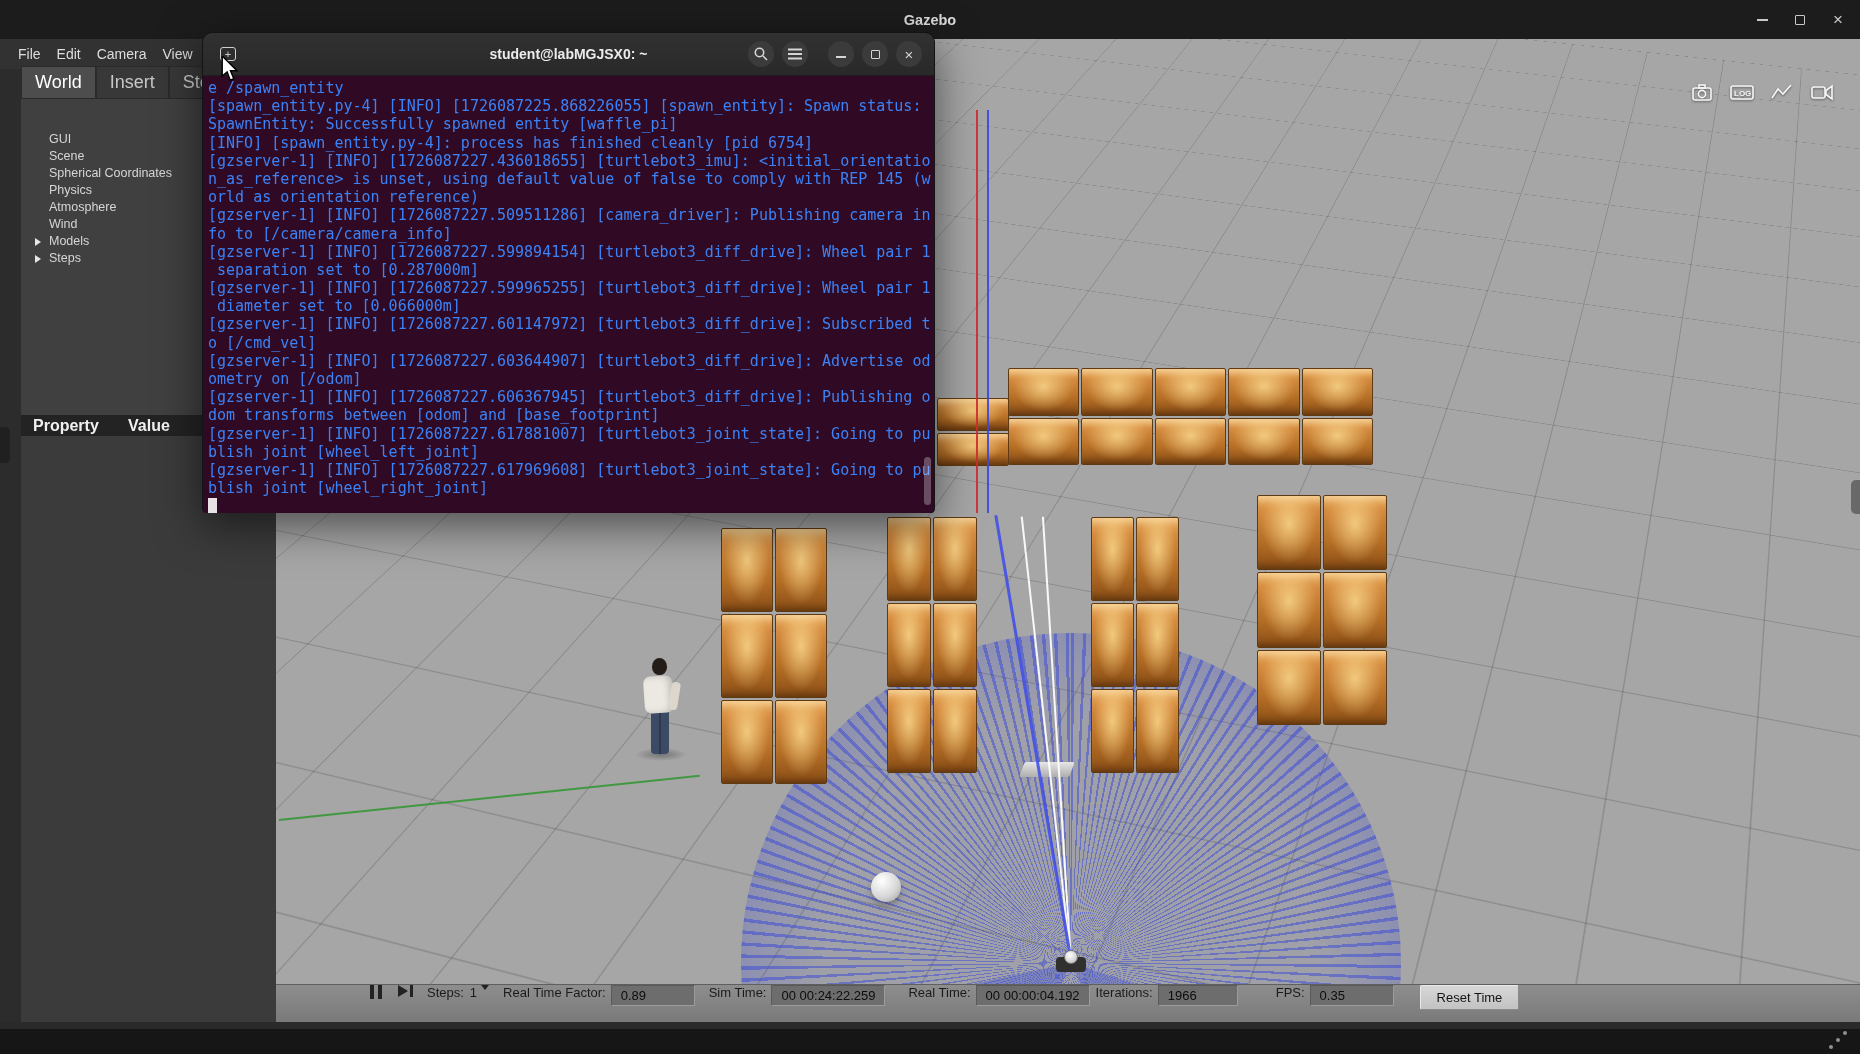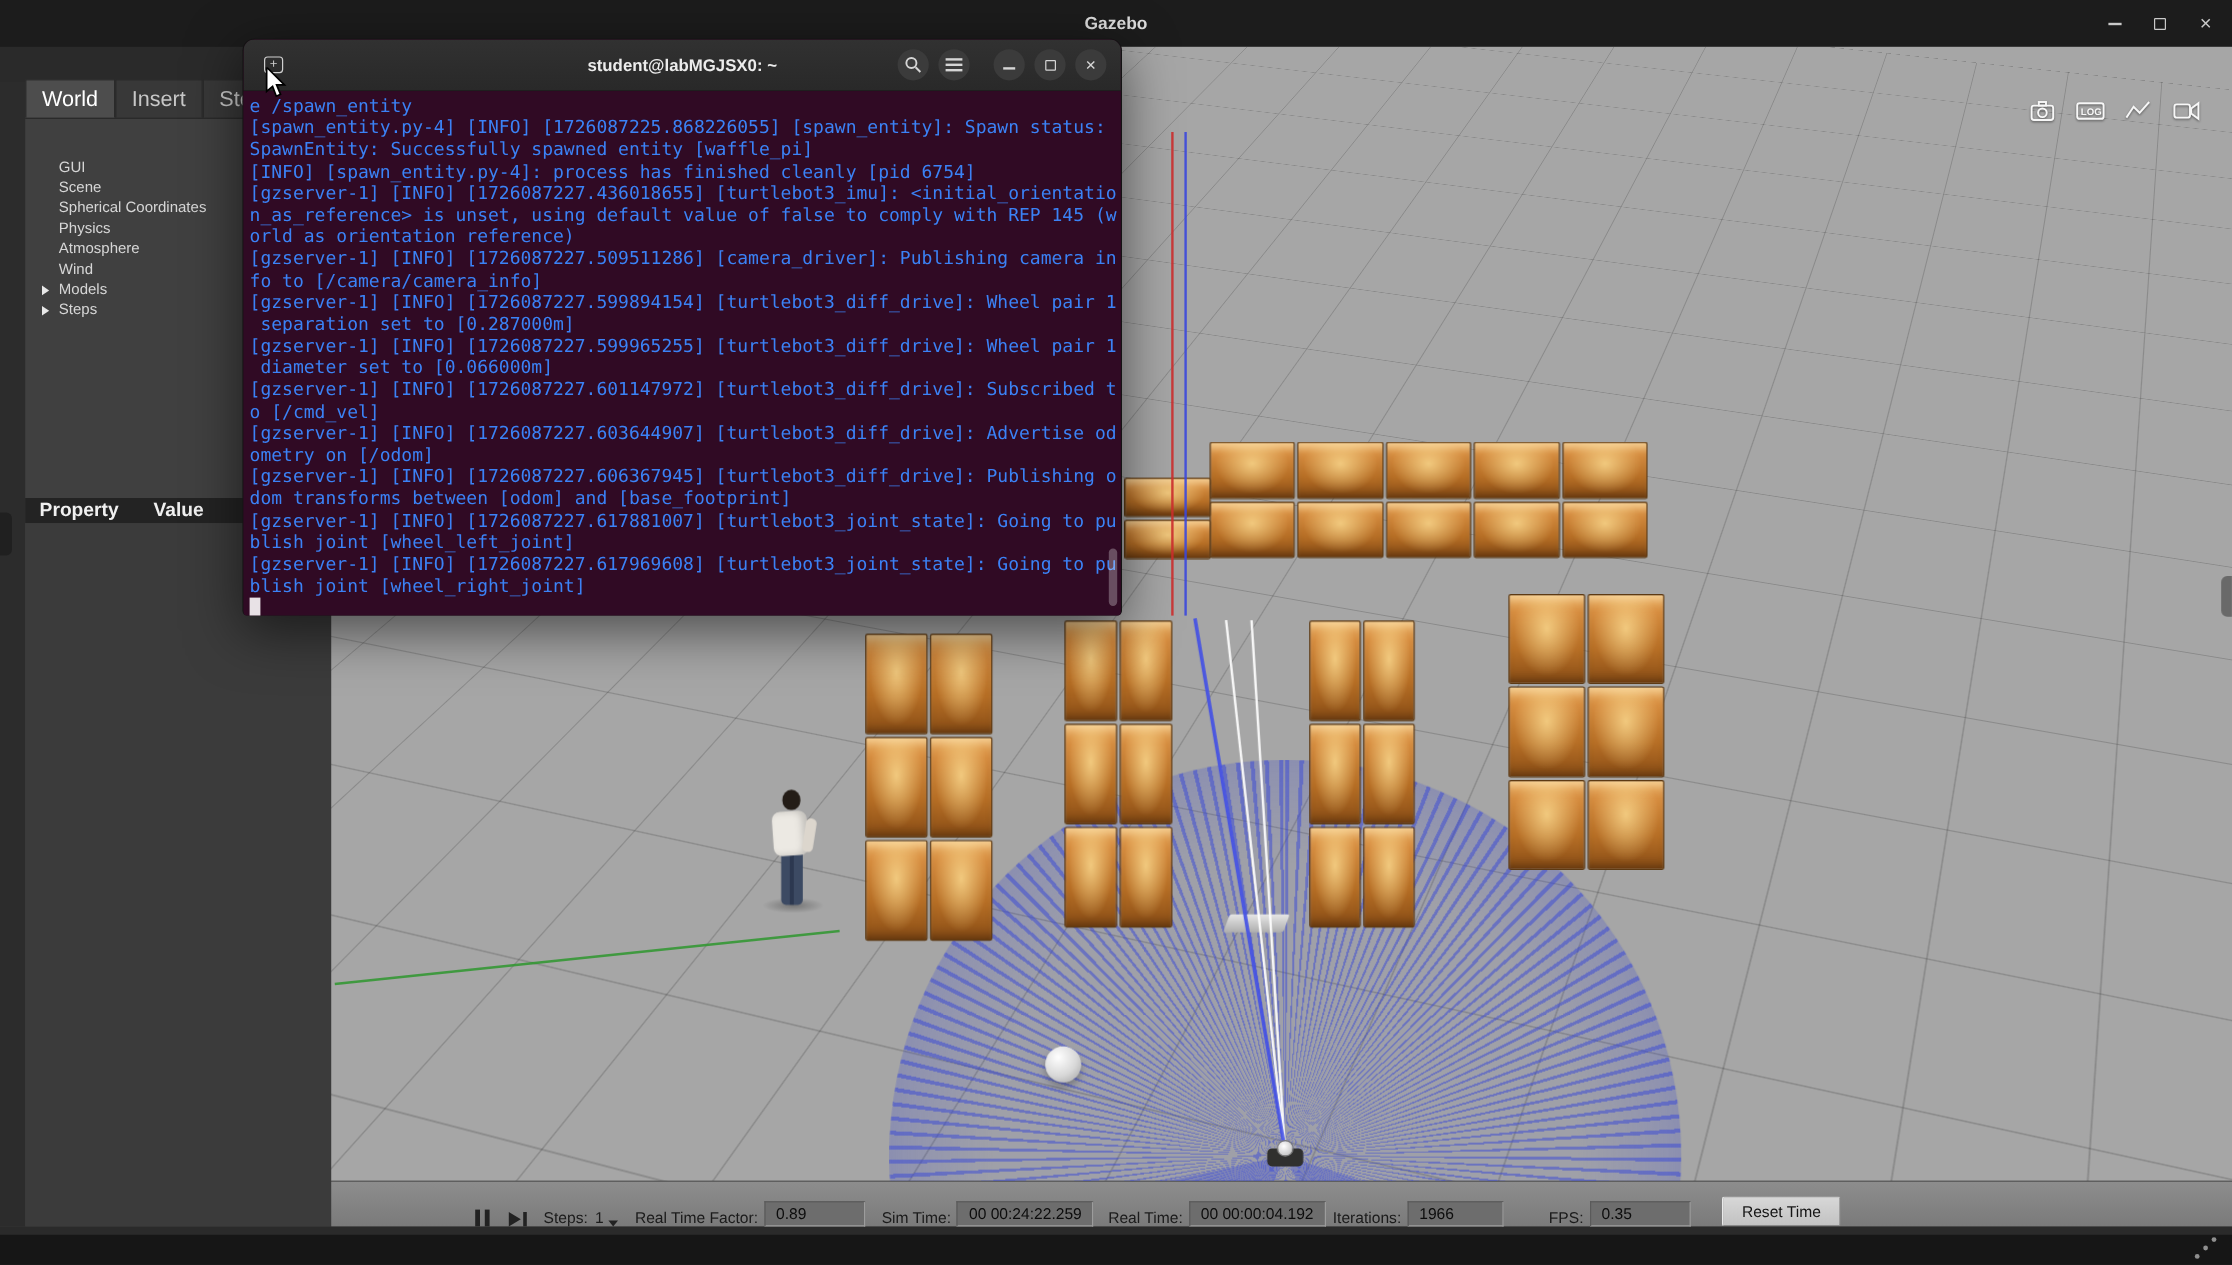--- a/index.html
+++ b/index.html
@@ -114,21 +114,21 @@
     filter:drop-shadow(0 1px 1px rgba(0,0,0,.45)); }
   .vp-btn svg { stroke:#f7f7f7; fill:none; stroke-width:1.6; }
   .vp-btn svg text { fill:#f7f7f7; stroke:none; font-family:"Liberation Sans",sans-serif; font-weight:bold; }
 
   #viewport-right-handle { position:absolute; right:0; top:441px; width:9px; height:34px;
     background:rgba(55,55,55,.55); border-radius:5px 0 0 5px; z-index:10; }
 
   
   #statusbar { position:absolute; left:276px; top:984px; width:1584px; height:38px;
     background:linear-gradient(#8d8d8d,#7a7a7a); border-top:1px solid #5f5f5f;
-    display:flex; align-items:flex-end; padding-left:118px; font-size:13px; color:#1b1b1b; }
+    display:flex; align-items:flex-start; padding-left:92px; font-size:13px; color:#1b1b1b; }
   .sb-icon { display:flex; align-items:center; }
   #pause-btn i { display:inline-block; width:4px; height:14px; background:#222; margin:0 2px; }
   #step-btn { margin-left:14px; }
   #step-btn .tri { width:0; height:0; border-left:10px solid #222; border-top:6px solid transparent; border-bottom:6px solid transparent; }
   #step-btn .bar { width:3px; height:12px; background:#222; margin-left:2px; }
   .sb-label { margin-left:14px; white-space:nowrap; }
   .sb-box { margin-left:5px; background:#6d6d6d; color:#0c0c0c; padding:2px 9px; white-space:nowrap;
     border:1px solid #5a5a5a; border-bottom-color:#9c9c9c; border-right-color:#9c9c9c; }
   #steps-value { margin-left:6px; }
   .caret { width:0; height:0; border-top:5px solid #222; border-left:4px solid transparent;
@@ -184,20 +184,26 @@
       <span class="wc">
           <span class="bar"></span>
         </span>
       <span class="wc">
           <span class="sq"></span>
         </span>
       <span class="wc close">×</span>
     </div>
   </header>
 
+  <nav id="menubar">
+      <span class="menu-item">File</span>
+      <span class="menu-item">Edit</span>
+      <span class="menu-item">Camera</span>
+      <span class="menu-item">View</span>
+    </nav>
 
   <aside id="left-panel">
     <div id="tabs">
         <span class="tab active">World</span>
         <span class="tab">Insert</span>
         <span class="tab">Steps</span>
       </div>
     <ul id="tree">
         <li><span>GUI</span></li>
         <li><span>Scene</span></li>
@@ -332,21 +338,21 @@
         <span class="tri"></span>
         <span class="bar"></span>
       </span>
     <span class="sb-label">Steps:</span>
     <span id="steps-value">1</span>
     <span class="caret"></span>
     <span class="sb-label">Real Time Factor:</span>
     <span class="sb-box" style="min-width:84px">0.89</span>
     <span class="sb-label">Sim Time:</span>
     <span class="sb-box" style="min-width:112px">00 00:24:22.259</span>
-    <span class="sb-label" style="margin-left:12px">Real Time:</span>
+    <span class="sb-label" style="margin-left:23px">Real Time:</span>
     <span class="sb-box" style="min-width:112px">00 00:00:04.192</span>
     <span class="sb-label" style="margin-left:6px">Iterations:</span>
     <span class="sb-box" style="min-width:80px">1966</span>
     <span class="sb-label" style="margin-left:38px">FPS:</span>
     <span class="sb-box" style="min-width:84px">0.35</span>
     <button id="reset-btn">Reset Time</button>
   </footer>
 
   <div id="bottombar">
     <span id="grip"></span>

